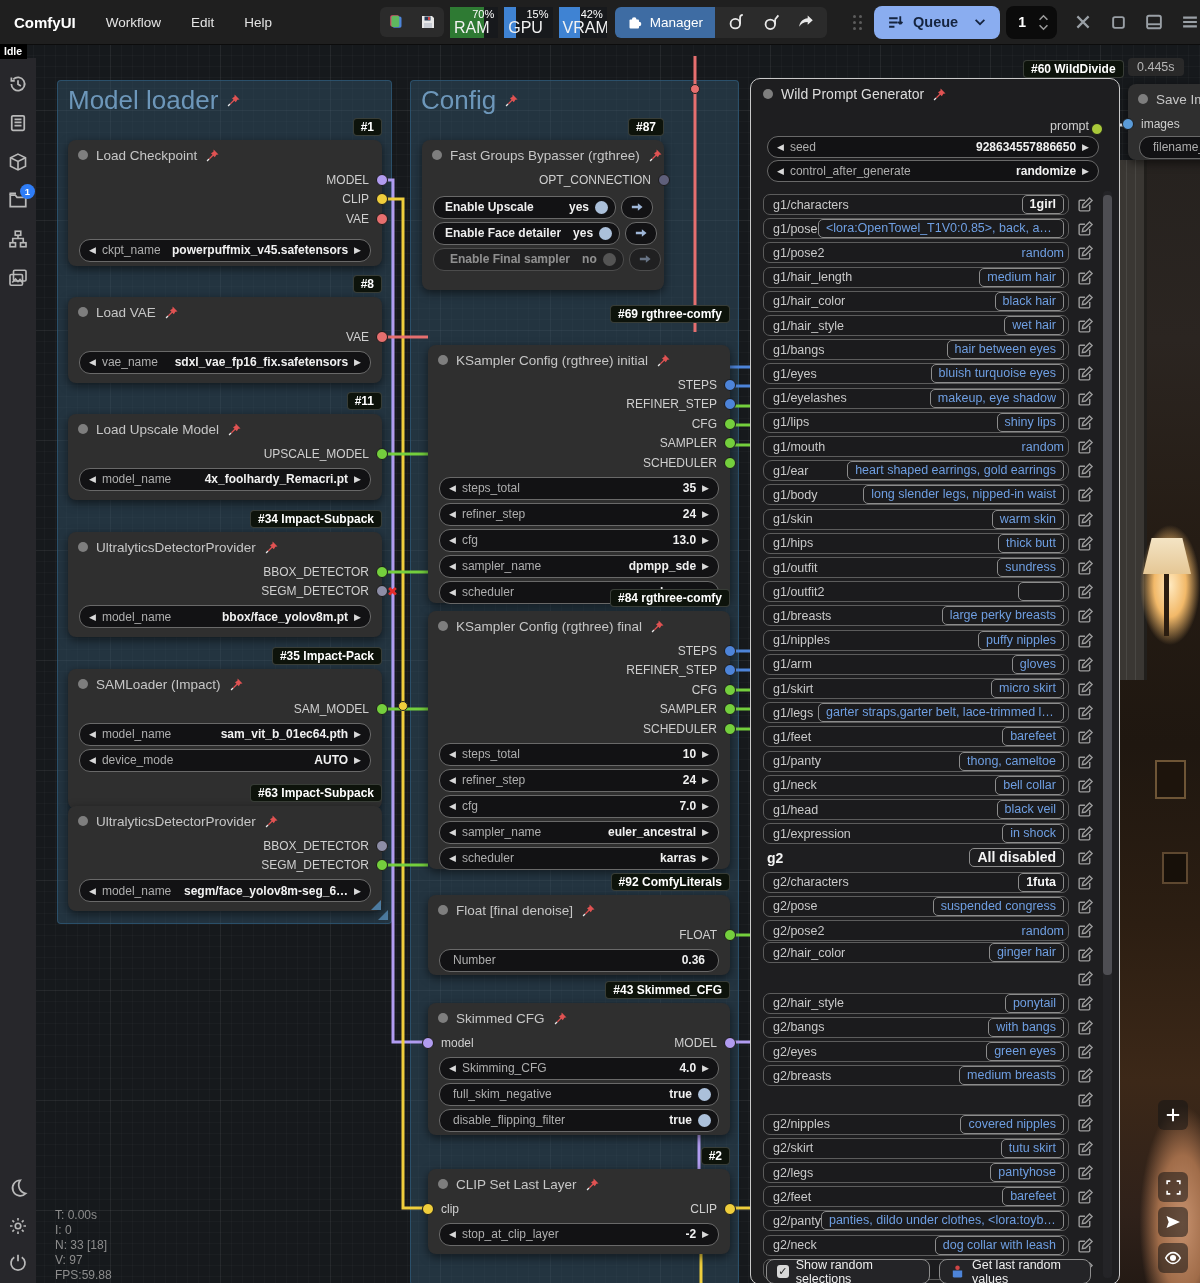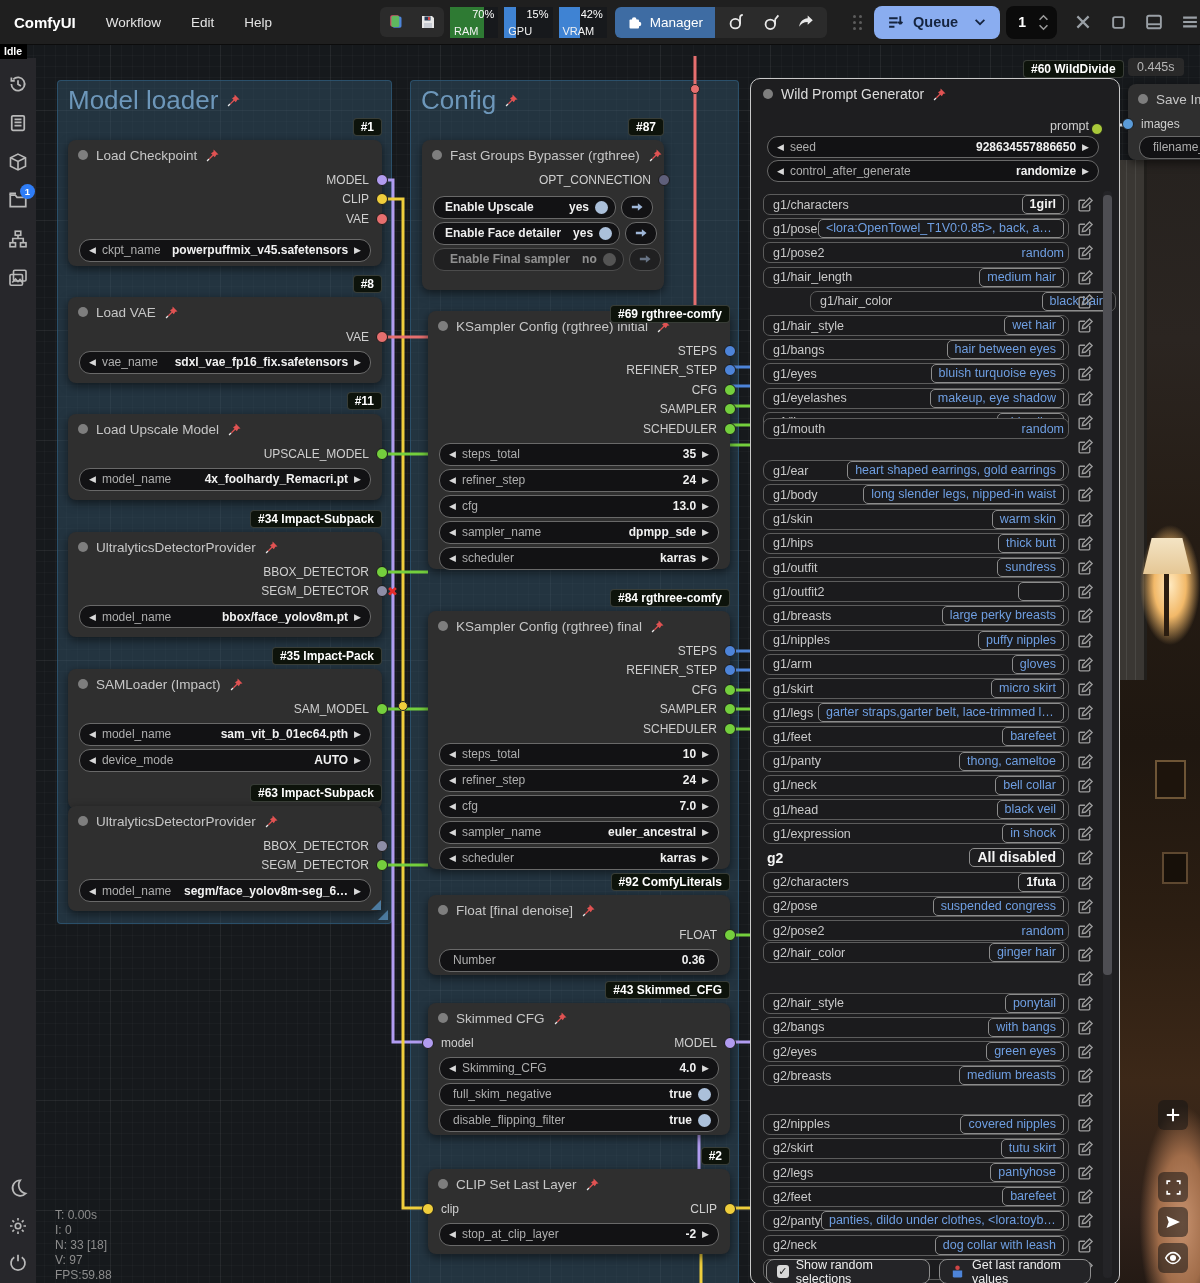--- a/index.html
+++ b/index.html
@@ -40,21 +40,21 @@
     padding:1px 7px;border-radius:4px;white-space:nowrap;}
   .rsz{position:absolute;right:1px;bottom:1px;width:0;height:0;border-left:10px solid transparent;border-bottom:10px solid #4d7ba0;}
   
   #topbar{position:absolute;left:0;top:0;width:1200px;height:44px;background:#1f1f1f;display:flex;align-items:center;z-index:30;border-bottom:1px solid #0c0c0c;}
   .tb-app{font-size:15px;font-weight:bold;color:#fff;margin-left:14px;}
   .menu-item{font-size:13.5px;color:#e4e4e4;margin-left:30px;}
   .quickbox{margin-left:108px;background:#2b2b2b;border-radius:6px;height:30px;display:flex;align-items:center;padding:0 8px;gap:14px;}
   .meter{position:relative;width:57px;height:31px;background:#17191c;margin-left:6px;overflow:hidden;}
   .meter .fill{position:absolute;left:0;top:0;bottom:0;}
   .meter .pct{position:absolute;top:1px;right:4px;font-size:11px;color:#fff;}
-  .meter .mlabel{position:absolute;bottom:1px;left:4px;font-size:11px;color:#f2f2f2;}
+  .meter .mlabel{position:absolute;bottom:1px;left:4px;font-size:16px;color:#f2f2f2;}
   .mgr{margin-left:8px;height:31px;background:#3e6ca3;border-radius:6px 0 0 6px;display:flex;align-items:center;gap:7px;padding:0 12px;color:#fff;font-size:13.5px;}
   .toolgrp{height:31px;background:#2b2b2b;border-radius:0 6px 6px 0;display:flex;align-items:center;gap:16px;padding:0 12px;}
   .dots6{margin-left:26px;display:grid;grid-template-columns:3px 3px;grid-gap:3px;}
   .dots6 i{width:3px;height:3px;border-radius:50%;background:#5c5c5c;}
   .queuebtn{margin-left:12px;height:33px;background:#8aadf0;border-radius:8px;display:flex;align-items:center;gap:9px;padding:0 13px;color:#15243f;font-size:14.5px;font-weight:bold;}
   .batch{margin-left:6px;height:33px;background:#0b0b0b;border-radius:8px;display:flex;align-items:center;padding:0 8px;gap:8px;color:#fff;font-size:14px;font-weight:bold;}
   .spincol{display:flex;flex-direction:column;gap:3px;}
   .winicon{margin-left:16px;color:#9aa0a6;display:flex;align-items:center;}
   
   #idlechip{position:absolute;left:0;top:44px;background:#000;color:#fff;font-weight:bold;font-size:10.5px;padding:1px 5px 2px 4px;z-index:31;}
@@ -379,21 +379,21 @@
           <div class="warrbtn">
             <span style="display: inline-flex; align-items: center;">
               <svg width="14" height="12" viewBox="0 0 16 14" fill="#9fb7d8">
                 <path d="M2 5.5h7V2.5L14.5 7 9 11.5V8.5H2z"></path>
               </svg>
             </span>
           </div>
         </div>
       </div>
       <div class="badge" style="right: 536px; top: 118px;">#87</div>
-      <div class="node" style="left: 428px; top: 311px; width: 302px; height: 258px;">
+      <div class="node" style="left: 428px; top: 345px; width: 302px; height: 258px;">
         <div class="node-title">
           <span class="tdot"></span>
           <span>KSampler Config (rgthree) initial</span>
           <span style="display: inline-flex; align-items: center;">
             <svg width="15" height="15" viewBox="0 0 16 16">
               <path d="M9.2 1.6l5.2 5.2-2.3.4-1.6 2.6-1.6-1.6-3.2 3.2-2.2 1.3 1.3-2.2 3.2-3.2L6.4 5.7 9 4.1z" fill="#e05252"></path>
               <line x1="4.3" y1="11.7" x2="2.2" y2="13.8" stroke="#e8e8e8" stroke-width="1.4"></line>
             </svg>
           </span>
         </div>
@@ -669,21 +669,21 @@
       <div class="wrow" style="top: 187.6px;">
         <span style="white-space: nowrap;">g1/hair_length</span>
         <span class="wval box">medium hair</span>
       </div>
       <div class="wpencil" style="position: absolute; left: 326px; top: 189.6px;">
         <svg width="17" height="17" viewBox="0 0 16 16" fill="none" stroke="currentColor" stroke-width="1.3">
           <path d="M12 8.5V13a1 1 0 0 1-1 1H3a1 1 0 0 1-1-1V5a1 1 0 0 1 1-1h4.5"></path>
           <path d="M11.8 1.8l2.4 2.4L8 10.4l-3 .6.6-3z"></path>
         </svg>
       </div>
-      <div class="wrow" style="top: 211.8px; margin-left: 47px;">
+      <div class="wrow" style="top: 211.8px;">
         <span style="white-space: nowrap;">g1/hair_color</span>
         <span class="wval box">black hair</span>
       </div>
       <div class="wpencil" style="position: absolute; left: 326px; top: 213.8px;">
         <svg width="17" height="17" viewBox="0 0 16 16" fill="none" stroke="currentColor" stroke-width="1.3">
           <path d="M12 8.5V13a1 1 0 0 1-1 1H3a1 1 0 0 1-1-1V5a1 1 0 0 1 1-1h4.5"></path>
           <path d="M11.8 1.8l2.4 2.4L8 10.4l-3 .6.6-3z"></path>
         </svg>
       </div>
       <div class="wrow" style="top: 236px;">
@@ -729,21 +729,21 @@
       <div class="wrow" style="top: 332.8px;">
         <span style="white-space: nowrap;">g1/lips</span>
         <span class="wval box">shiny lips</span>
       </div>
       <div class="wpencil" style="position: absolute; left: 326px; top: 334.8px;">
         <svg width="17" height="17" viewBox="0 0 16 16" fill="none" stroke="currentColor" stroke-width="1.3">
           <path d="M12 8.5V13a1 1 0 0 1-1 1H3a1 1 0 0 1-1-1V5a1 1 0 0 1 1-1h4.5"></path>
           <path d="M11.8 1.8l2.4 2.4L8 10.4l-3 .6.6-3z"></path>
         </svg>
       </div>
-      <div class="wrow" style="top: 339px;">
+      <div class="wrow" style="top: 357px;">
         <span style="white-space: nowrap;">g1/mouth</span>
         <span class="wval">random</span>
       </div>
       <div class="wpencil" style="position: absolute; left: 326px; top: 359px;">
         <svg width="17" height="17" viewBox="0 0 16 16" fill="none" stroke="currentColor" stroke-width="1.3">
           <path d="M12 8.5V13a1 1 0 0 1-1 1H3a1 1 0 0 1-1-1V5a1 1 0 0 1 1-1h4.5"></path>
           <path d="M11.8 1.8l2.4 2.4L8 10.4l-3 .6.6-3z"></path>
         </svg>
       </div>
       <div class="wrow" style="top: 381.2px; border-radius: 9px;">

